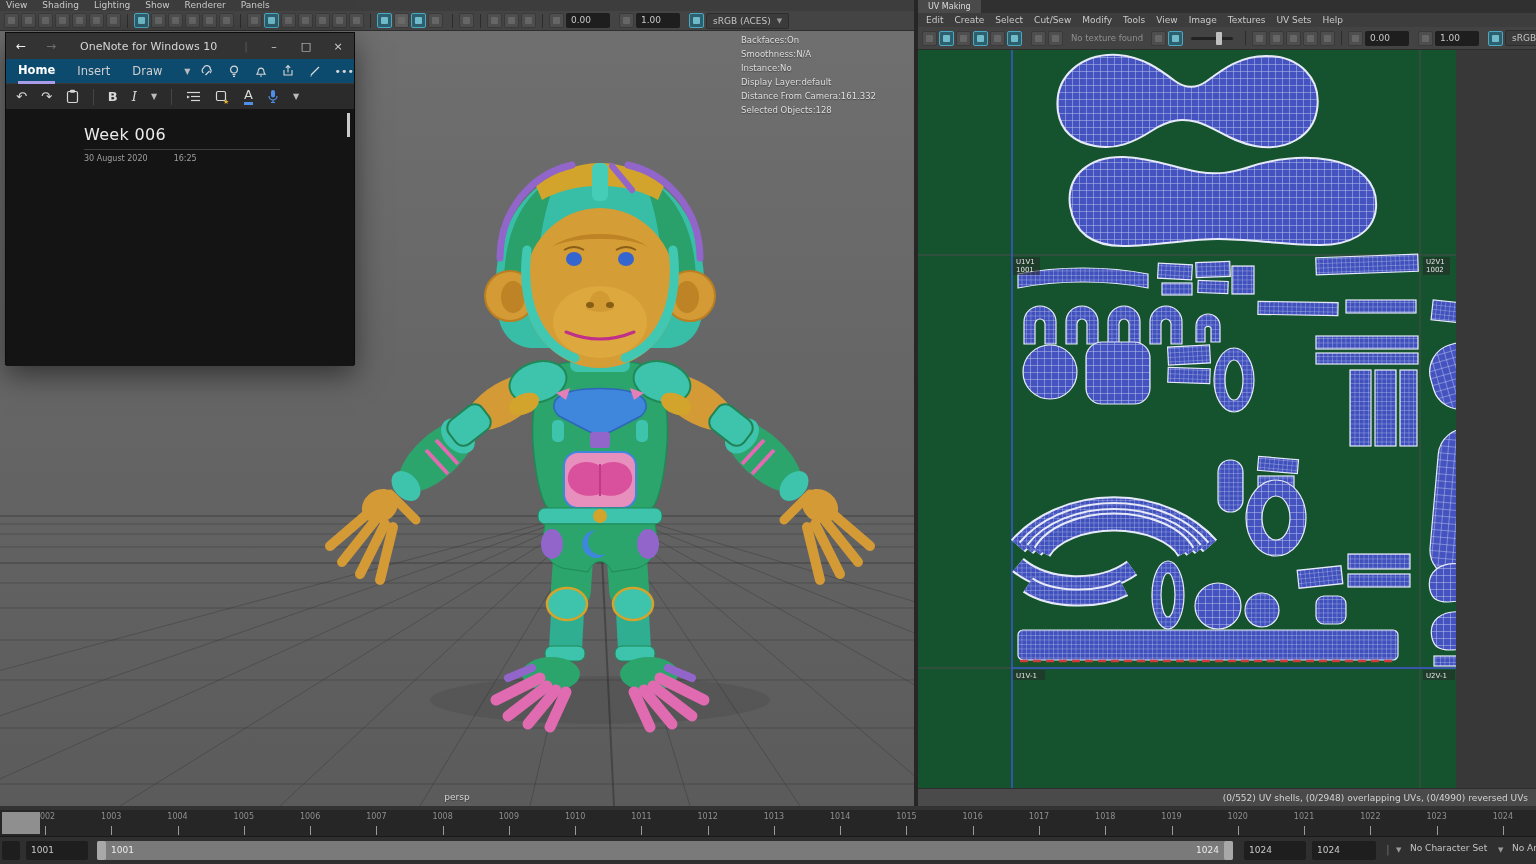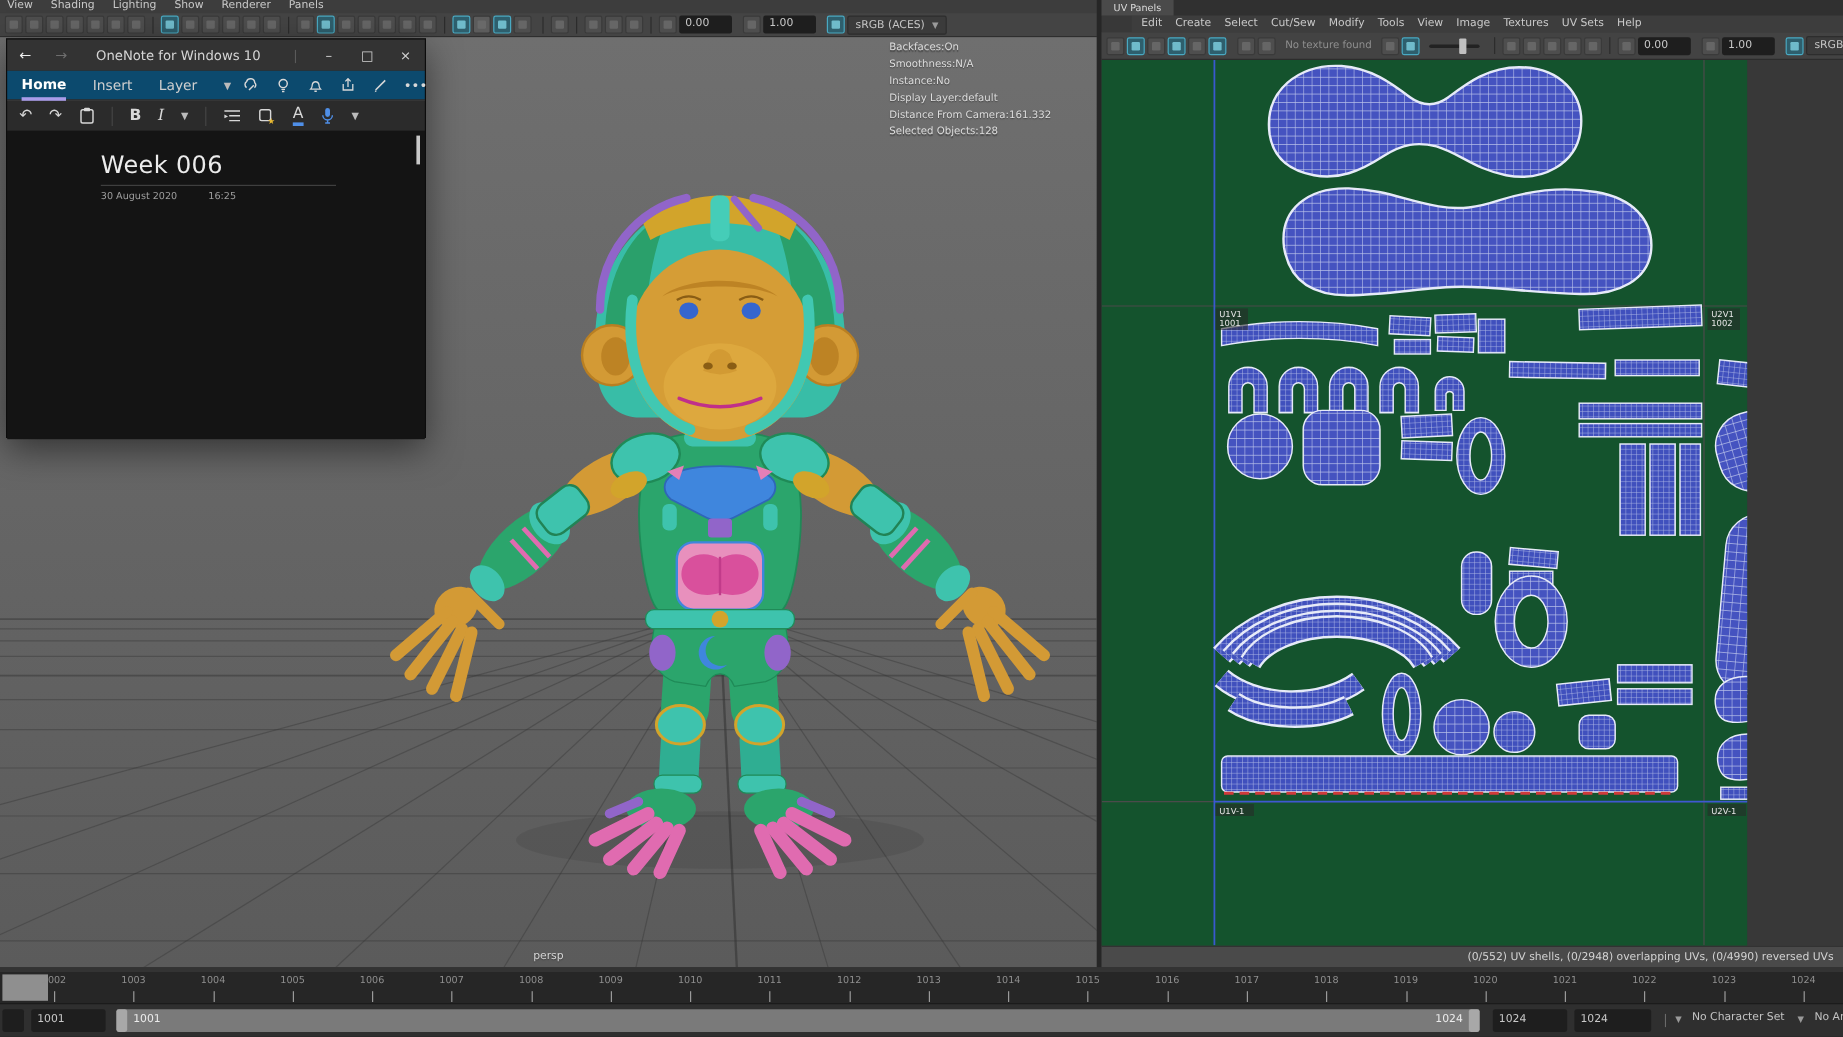--- a/index.html
+++ b/index.html
@@ -37,21 +37,21 @@
   .persp { position:absolute; left:50%; bottom:4px; transform:translateX(-50%);
     font-size:9px; color:#d5d5d5; text-shadow:0 1px 1px rgba(0,0,0,.35); }
 
   
   .divider { position:absolute; left:914px; top:0; width:4px; height:806px; background:#262626; }
 
   
   .uvp { position:absolute; left:918px; top:0; width:618px; height:806px; background:#383838; }
   .uv-tabbar { height:13px; background:#303030; display:flex; }
   .uv-tab { background:#4a4a4a; color:#ddd; font-size:8px; line-height:13px; padding:0 10px; }
-  .uv-menu { height:14px; background:#3d3d3d; display:flex; gap:11px; padding-left:8px; align-items:center;margin-left:25px; }
+  .uv-menu { height:14px; background:#3d3d3d; display:flex; gap:11px; padding-left:8px; align-items:center; }
   .uv-tools { height:23px; background:#434343; display:flex; align-items:center; gap:2px;
     padding-left:4px; border-bottom:1px solid #2c2c2c; }
   .notex { font-size:8.5px; color:#8f8f8f; margin:0 6px; flex:none; }
   .slider { width:42px; height:3px; background:#222; border-radius:2px; position:relative; margin:0 6px; flex:none; }
   .slider-knob { position:absolute; left:60%; top:-5px; width:6px; height:13px; background:#c0c0c0; border-radius:1px; }
   .uv-canvas { position:relative; width:538px; height:738px; background:#14532d; overflow:hidden; }
   .uv-status { height:18px; background:#4a4a4a; font-size:9px; color:#d2d2d2; text-align:right;
     line-height:18px; padding-right:8px; border-top:1px solid #2d2d2d; }
   .uvsvg text { font-family:"DejaVu Sans", sans-serif; }
 
@@ -71,21 +71,21 @@
   .on-ticons { margin-left:auto; display:flex; gap:13px; align-items:center; padding-right:10px; }
   .on-ticons svg { display:block; }
   .on-ribbon { height:26px; background:#2b2b2b; border-top:1px solid #383838; display:flex;
     align-items:center; padding-left:10px; gap:14px; }
   .r-ic { font-size:13px; color:#d8d8d8; line-height:20px; }
   .r-ic.b { font-weight:bold; font-size:13px; }
   .r-ic.i { font-family:"DejaVu Serif", serif; font-style:italic; }
   .r-ic.chev { font-size:8px; color:#bbb; }
   .r-sep { width:1px; height:16px; background:#454545; }
   .on-content { position:relative; height:257px; background:#141414; padding:16px 0 0 78px; }
-  .on-h { font-size:20px; font-weight:400; color:#ececec; letter-spacing:.3px; }
+  .on-h { font-size:16px; font-weight:400; color:#ececec; letter-spacing:.3px; }
   .on-rule { width:196px; height:1px; background:#3f3f3f; margin-top:5px; }
   .on-meta { font-size:8px; color:#9f9f9f; margin-top:4px; }
   .on-time { margin-left:26px; }
   .on-list { list-style:none; margin-top:30px; }
   .on-list li { font-size:11px; font-weight:600; color:#eaeaea; line-height:16.5px; position:relative; padding-left:17px; }
   .on-list li::before { content:"•"; position:absolute; left:0; color:#fff; }
   .on-scroll { position:absolute; right:4px; top:4px; width:3px; height:24px; background:#c9c9c9; }
 
   
   .tl-gap { position:absolute; left:0; top:806px; width:1536px; height:4px; background:#333; }
@@ -332,21 +332,21 @@
         </div>
         </div>
       <div class="persp">persp</div>
     </div>
   </section>
 
   <div class="divider"></div>
 
   <section class="uvp">
     <div class="uv-tabbar">
-      <span class="uv-tab">UV Panels</span>
+      <span class="uv-tab">UV Making</span>
     </div>
     <nav class="uv-menu">
         <span class="mitem">Edit</span>
         <span class="mitem">Create</span>
         <span class="mitem">Select</span>
         <span class="mitem">Cut/Sew</span>
         <span class="mitem">Modify</span>
         <span class="mitem">Tools</span>
         <span class="mitem">View</span>
         <span class="mitem">Image</span>
@@ -629,21 +629,21 @@
       <span class="on-nav fwd">→</span>
       <span class="on-apptitle">OneNote for Windows 10</span>
       <span class="on-pipe">|</span>
       <span class="on-win">–</span>
       <span class="on-win">□</span>
       <span class="on-win">×</span>
     </div>
     <div class="on-tabs">
       <span class="on-tab sel">Home</span>
       <span class="on-tab">Insert</span>
-      <span class="on-tab">Layer</span>
+      <span class="on-tab">Draw</span>
       <span class="on-chev">▼</span>
       <span class="on-ticons">
         <svg width="15" height="14" viewBox="0 0 14 14">
             <path d="M4,9 a3,3 0 0 1 0,-5 a3.5,3.5 0 0 1 6.8,1 a2.5,2.5 0 0 1 -0.3,4 M6,11 l4,-4" stroke="#d8d8d8" fill="none" stroke-width="1.2"></path>
           </svg>
         <svg width="14" height="14" viewBox="0 0 14 14">
             <circle cx="7" cy="5.6" r="3.4" stroke="#d8d8d8" fill="none" stroke-width="1.2"></circle>
             <line x1="5.5" y1="10.5" x2="8.5" y2="10.5" stroke="#d8d8d8" stroke-width="1.2"></line>
             <line x1="6" y1="12.3" x2="8" y2="12.3" stroke="#d8d8d8" stroke-width="1.2"></line>
           </svg>

